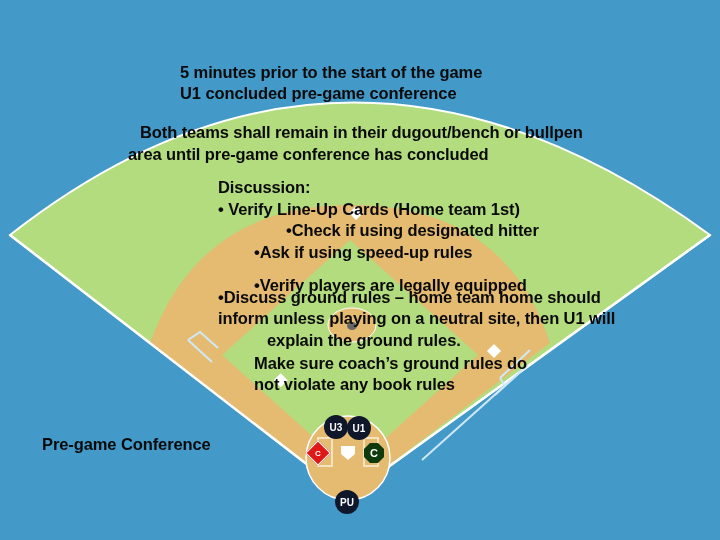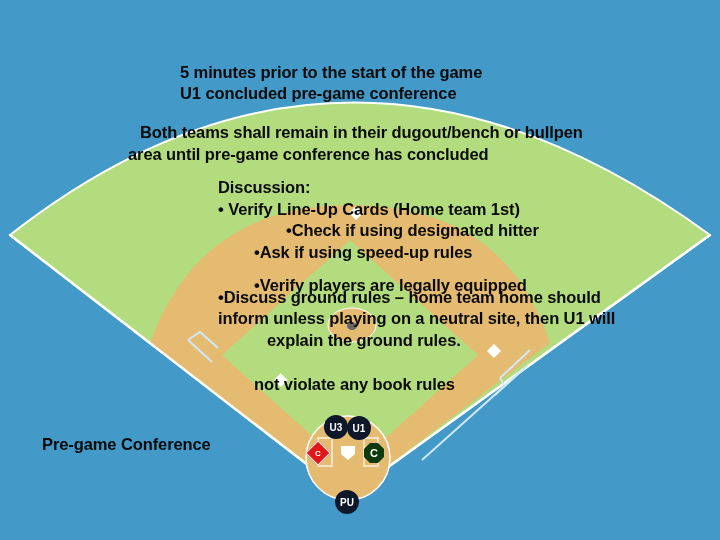--- a/index.html
+++ b/index.html
@@ -55,20 +55,21 @@
   <div class="txt" style="left:128px; top:144px;">area until pre-game conference has concluded</div>
 
   <div class="txt" style="left:218px; top:177px;">Discussion:</div>
   <div class="txt" style="left:218px; top:199px;">• Verify Line-Up Cards  (Home team 1st)</div>
   <div class="txt" style="left:254px; top:220px;margin-left:32px;">•Check if using designated hitter</div>
   <div class="txt" style="left:254px; top:242px;">•Ask if using speed-up rules</div>
   <div class="txt" style="left:254px; top:275px;">•Verify players are legally equipped</div>
   <div class="txt" style="left:218px; top:287px;">•Discuss ground rules – home team home should</div>
   <div class="txt" style="left:218px; top:308px;">inform unless playing on a neutral site, then U1 will</div>
   <div class="txt" style="left:235px; top:330px;margin-left:32px;">explain the ground rules.</div>
+  <div class="txt" style="left:254px; top:353px;">Make sure coach’s ground rules do</div>
   <div class="txt" style="left:254px; top:374px;">not violate any book rules</div>
 
   <div class="txt" style="left:42px; top:434px;">Pre-game Conference</div>
 
   <div class="ump" style="left:324px; top:415px;">U3</div>
   <div class="ump" style="left:347px; top:416px;">U1</div>
   <div class="ump" style="left:335px; top:462px;margin-top:28px;">PU</div>
   <div class="coach-red" style="left:309px; top:444px;">
       <span>C</span>
     </div>

